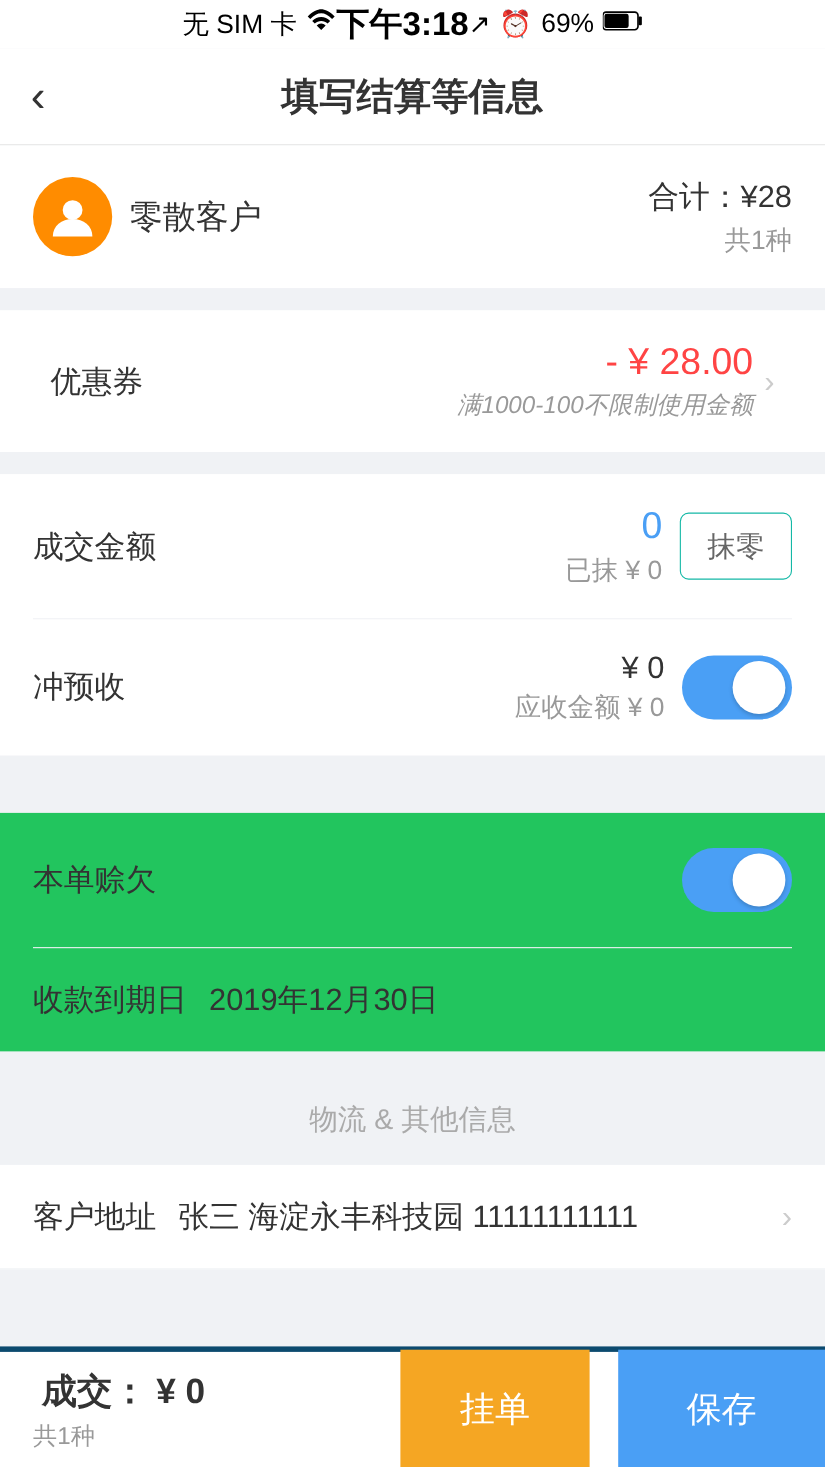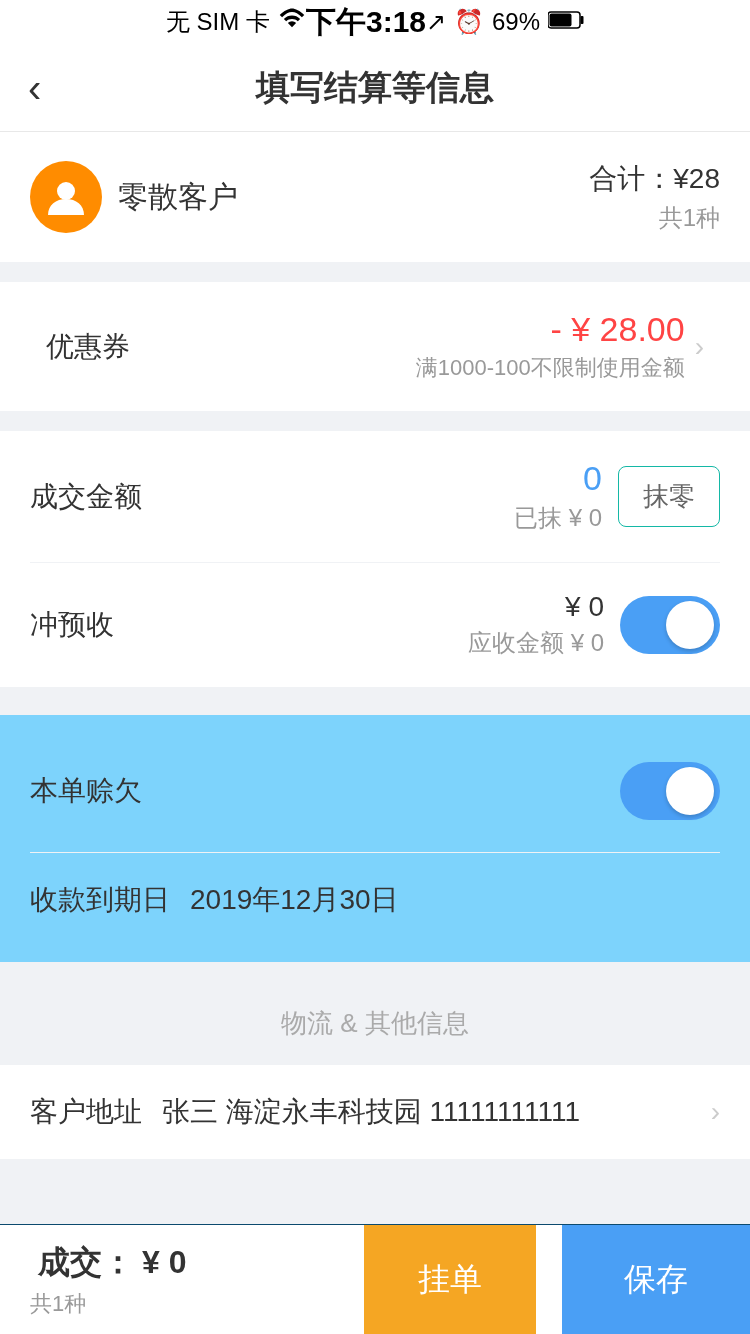--- a/index.html
+++ b/index.html
@@ -104,21 +104,21 @@
       justify-content: space-between;
     }
     .coupon-label { font-size: 28px; color: #333; }
     .coupon-right {
       display: flex;
       align-items: center;
       gap: 10px;
     }
     .coupon-info { text-align: right; }
     .coupon-amount { font-size: 34px; color: #ff4444; font-weight: 500; }
-    .coupon-desc { font-size: 22px; color: #999; margin-top: 4px; }
+    .coupon-desc { font-size: 22px; color: #999; margin-top: 4px; font-style: italic; }
     .chevron-right { font-size: 28px; color: #ccc; }
 
     
     .section-gray {
       background: #f0f2f5;
       height: 20px;
     }
 
     
     .transaction-section {
@@ -168,23 +168,23 @@
       right: 6px;
       width: 48px;
       height: 48px;
       background: #fff;
       border-radius: 50%;
       box-shadow: 0 2px 4px rgba(0,0,0,0.2);
     }
 
     
     .credit-section {
-      background: #7dd3fc;
-      padding: 15px 30px;
-      margin-top: 8px;
+      background: #22c55e;
+      padding: 0 30px;
+      margin-top: 32px;
     }
     .credit-row {
       display: flex;
       align-items: center;
       justify-content: space-between;
       padding: 32px 0;
       border-bottom: 1px solid #f0f2f5;
     }
     .credit-row:last-child { border-bottom: none; }
     .credit-label { font-size: 28px; color: #333; }
@@ -224,21 +224,21 @@
     
     .bottom-bar {
       position: fixed;
       bottom: 0;
       left: 0;
       width: 750px;
       height: 110px;
       background: #fff;
       display: flex;
       align-items: center;
-      border-top: 1px solid #0c4a6e;
+      border-top: 5px solid #0c4a6e;
     }
     .bottom-info {
       flex: 1;
       padding: 0 30px;
     }
     .bottom-transaction { font-size: 26px; color: #333; }
     .bottom-count { font-size: 22px; color: #999; margin-top: 4px; }
     .bottom-transaction span { font-size: 32px; font-weight: 600; color: #333; margin-left: 8px; }
     .btn-hold {
       width: 172px;

